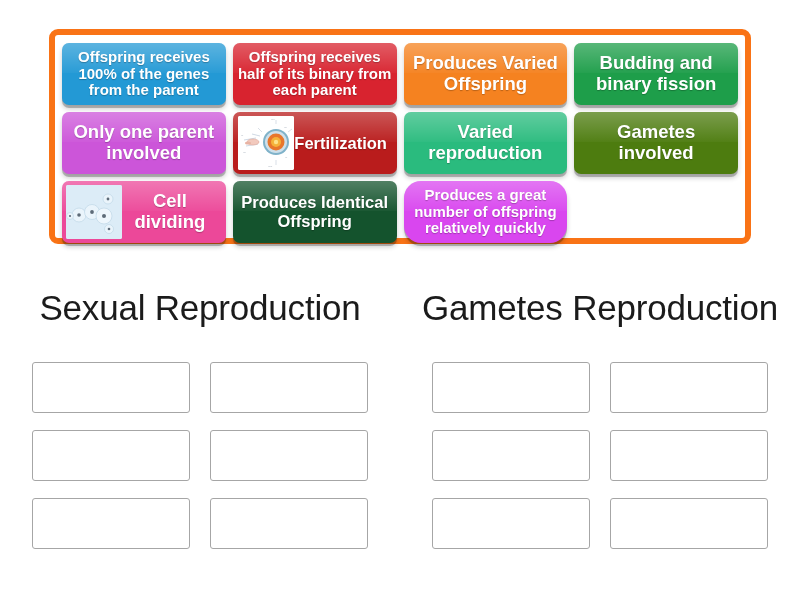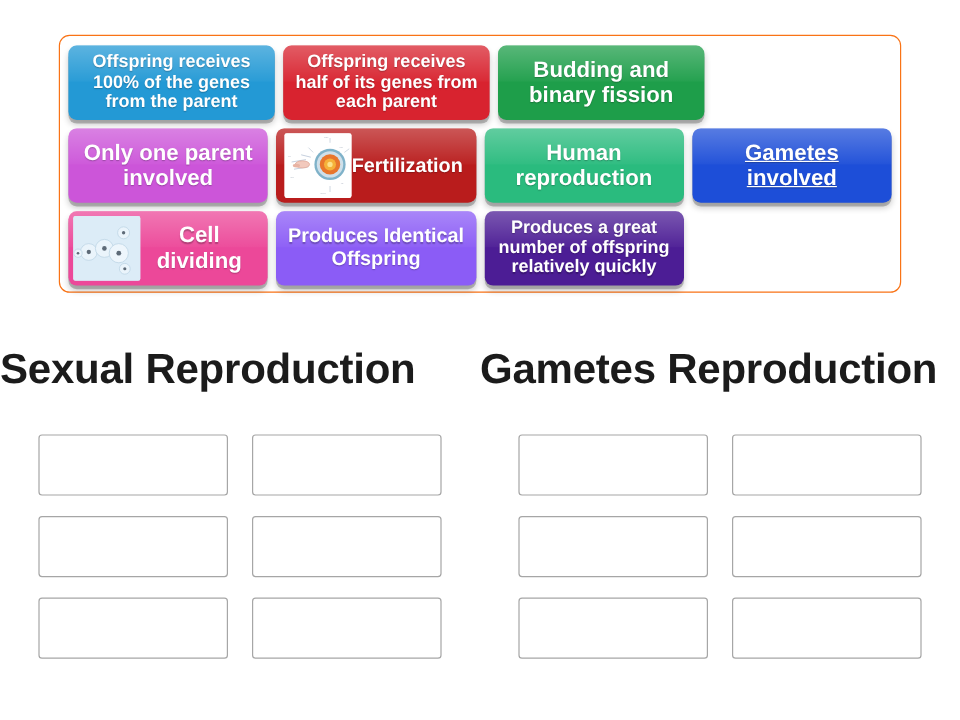--- a/index.html
+++ b/index.html
@@ -12,21 +12,21 @@
     overflow: hidden;
   }
 
   
   .bank {
     position: absolute;
     left: 49px;
     top: 29px;
     width: 702px;
     height: 215px;
-    border: 1px solid #f97316;
+    border: 6px solid #f97316;
     border-radius: 9px;
     background: #ffffff;
     box-sizing: border-box;
   }
   .bank-rows {
     position: absolute;
     left: 7px;
     top: 8px;
     right: 7px;
     display: flex;
@@ -106,22 +106,23 @@
   
   .headings {
     position: absolute;
     left: 0;
     top: 288px;
     width: 800px;
     display: flex;
   }
   .heading {
     width: 400px;
+    text-align: center;
     font-size: 35px;
-    font-weight: bold;
+    font-weight: normal;
     color: #1b1b1b;
     letter-spacing: -0.2px;
   }
 
   
   .zones {
     position: absolute;
     left: 0;
     top: 362px;
     width: 800px;
@@ -146,21 +147,24 @@
 </head>
 <body>
 
 <div class="bank">
   <div class="bank-rows" id="bank-rows">
       <div class="bank-row">
         <div class="tile fs-15" style="background: rgb(35, 153, 213);">
           <span class="tile-label">Offspring receives 100% of the genes from the parent</span>
         </div>
         <div class="tile fs-15" style="background: rgb(216, 35, 47);">
-          <span class="tile-label">Offspring receives half of its genes from each parent</span>
+          <span class="tile-label">Offspring receives half of its binary from each parent</span>
+        </div>
+        <div class="tile fs-18" style="background: rgb(245, 130, 32);">
+          <span class="tile-label">Produces Varied Offspring</span>
         </div>
         <div class="tile fs-18" style="background: rgb(30, 158, 74); align-items: center;">
           <span class="tile-label">Budding and binary fission</span>
         </div>
       </div>
       <div class="bank-row">
         <div class="tile fs-18" style="background: rgb(204, 85, 217);">
           <span class="tile-label">Only one parent involved</span>
         </div>
         <div class="tile fs-16 has-image" style="background: #b91c1c;">
@@ -189,23 +193,23 @@
                 <text x="46" y="12">....</text>
                 <text x="3" y="20">...</text>
                 <text x="5" y="37">....</text>
                 <text x="30" y="51">......</text>
                 <text x="47" y="42">...</text>
               </g>
             </svg></div>
           <span class="tile-label">Fertilization</span>
         </div>
         <div class="tile fs-18" style="background: rgb(42, 187, 126);">
-          <span class="tile-label">Human reproduction</span>
-        </div>
-        <div class="tile fs-18" style="background: #1d4ed8; text-decoration: underline;">
+          <span class="tile-label">Varied reproduction</span>
+        </div>
+        <div class="tile fs-18" style="background: #4d7c0f;">
           <span class="tile-label">Gametes involved</span>
         </div>
       </div>
       <div class="bank-row">
         <div class="tile fs-18 has-image" style="background: #ec4899;">
           <div class="thumb thumb-cell"><svg viewBox="0 0 56 54" width="56" height="54">
               <rect width="56" height="54" fill="#dcecf7"></rect>
               <g>
                 <circle cx="13" cy="30" r="7" fill="#eaf4fb" stroke="#c3d9e8" stroke-width="0.8"></circle>
                 <circle cx="13" cy="30" r="1.8" fill="#5e6b78"></circle>
@@ -216,24 +220,24 @@
                 <circle cx="42" cy="14" r="5" fill="#eaf4fb" stroke="#c3d9e8" stroke-width="0.8"></circle>
                 <circle cx="42" cy="14" r="1.4" fill="#5e6b78"></circle>
                 <circle cx="43" cy="44" r="4.5" fill="#eaf4fb" stroke="#c3d9e8" stroke-width="0.8"></circle>
                 <circle cx="43" cy="44" r="1.3" fill="#5e6b78"></circle>
                 <circle cx="4" cy="31" r="3.5" fill="#eaf4fb" stroke="#c3d9e8" stroke-width="0.8"></circle>
                 <circle cx="4" cy="31" r="1.1" fill="#5e6b78"></circle>
               </g>
             </svg></div>
           <span class="tile-label">Cell dividing</span>
         </div>
-        <div class="tile fs-16" style="background: #8b5cf6;">
+        <div class="tile fs-16" style="background: #14532d;">
           <span class="tile-label">Produces Identical Offspring</span>
         </div>
-        <div class="tile fs-15" style="background: #4c1d95;">
+        <div class="tile fs-15" style="background: #d946ef; border-radius: 17px;">
           <span class="tile-label">Produces a great number of offspring relatively quickly</span>
         </div>
         <div class="empty-slot"></div>
       </div>
     </div>
 </div>
 
 <div class="headings">
   <div class="heading">Sexual Reproduction</div>
   <div class="heading">Gametes Reproduction</div>

